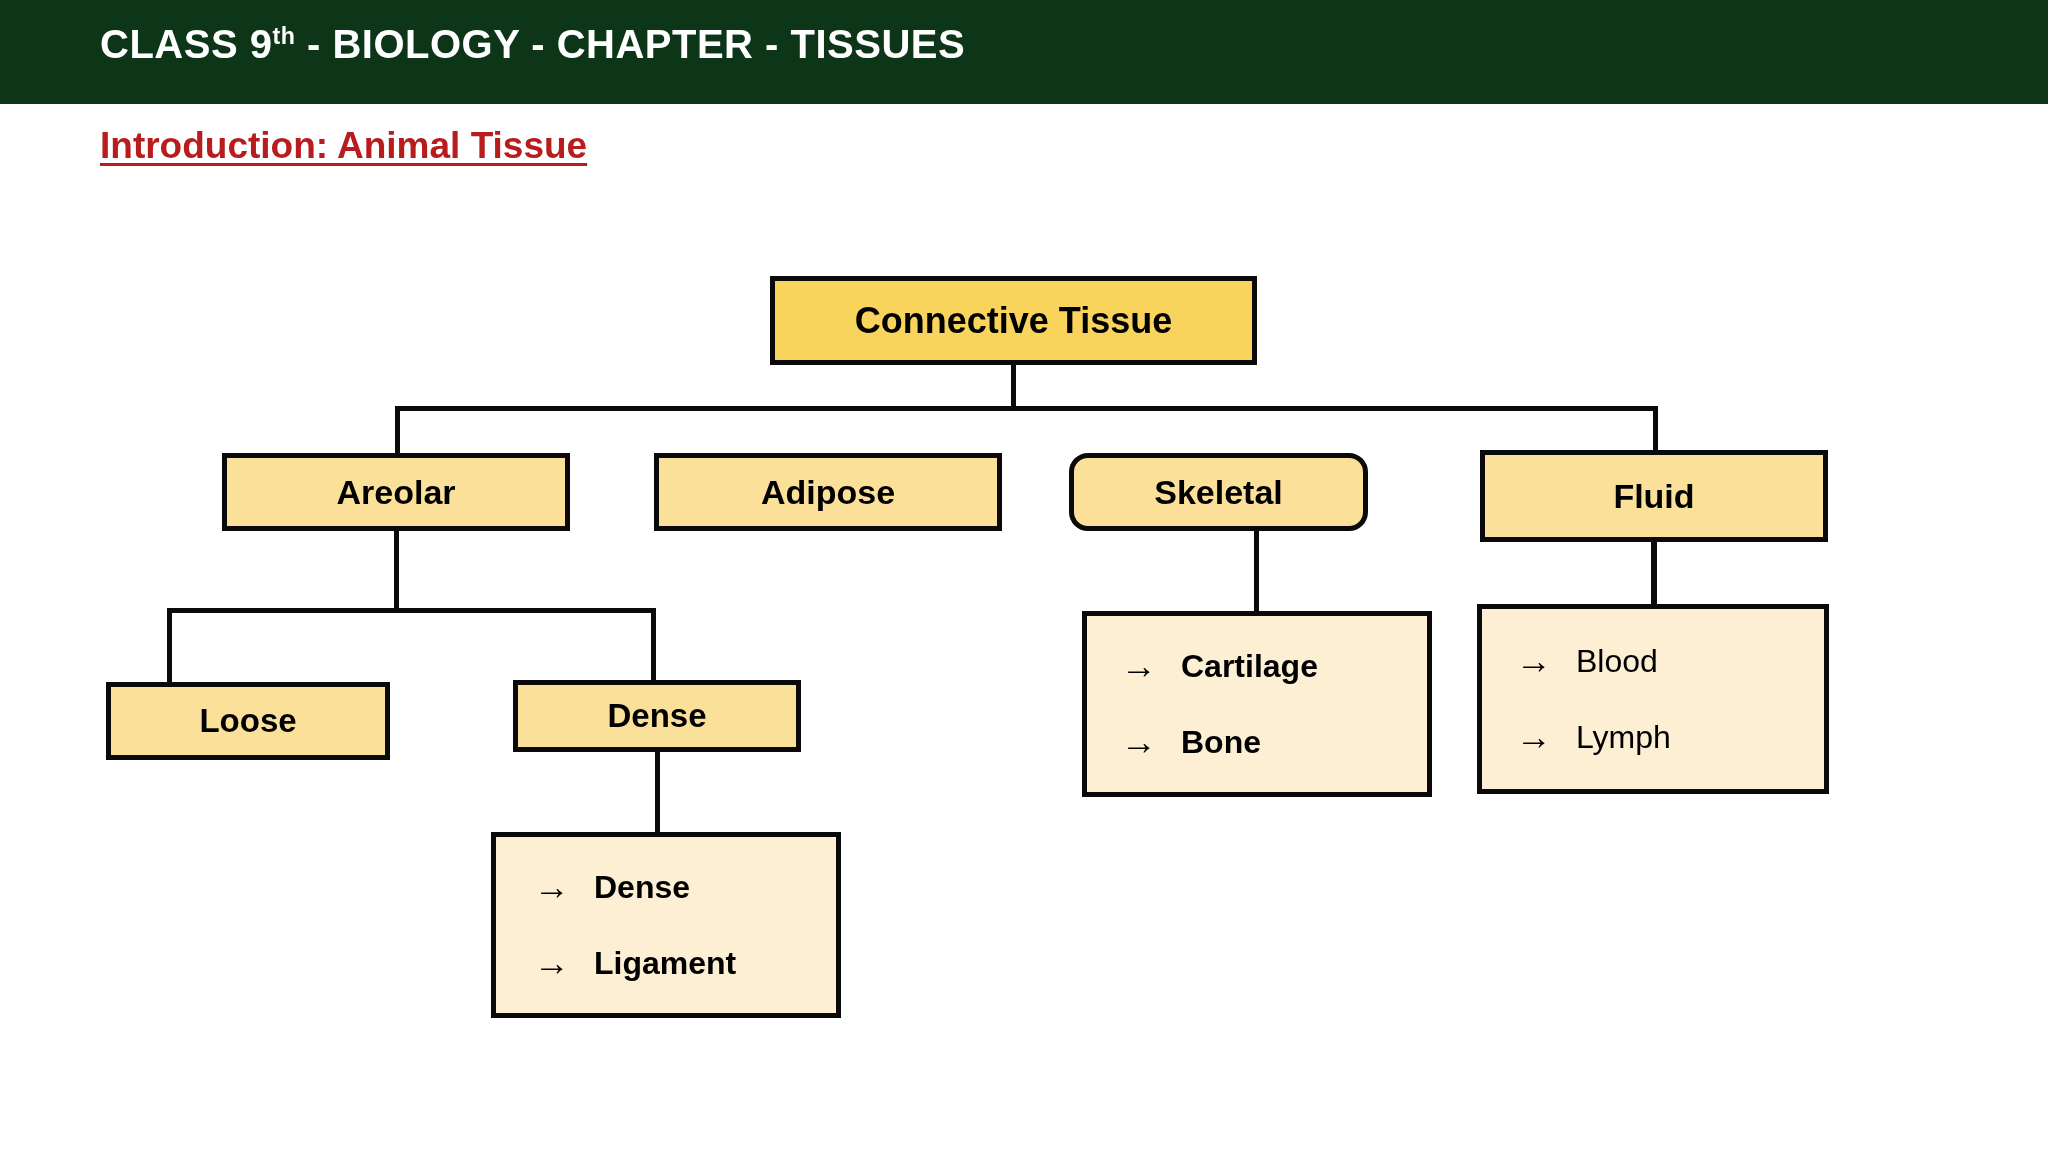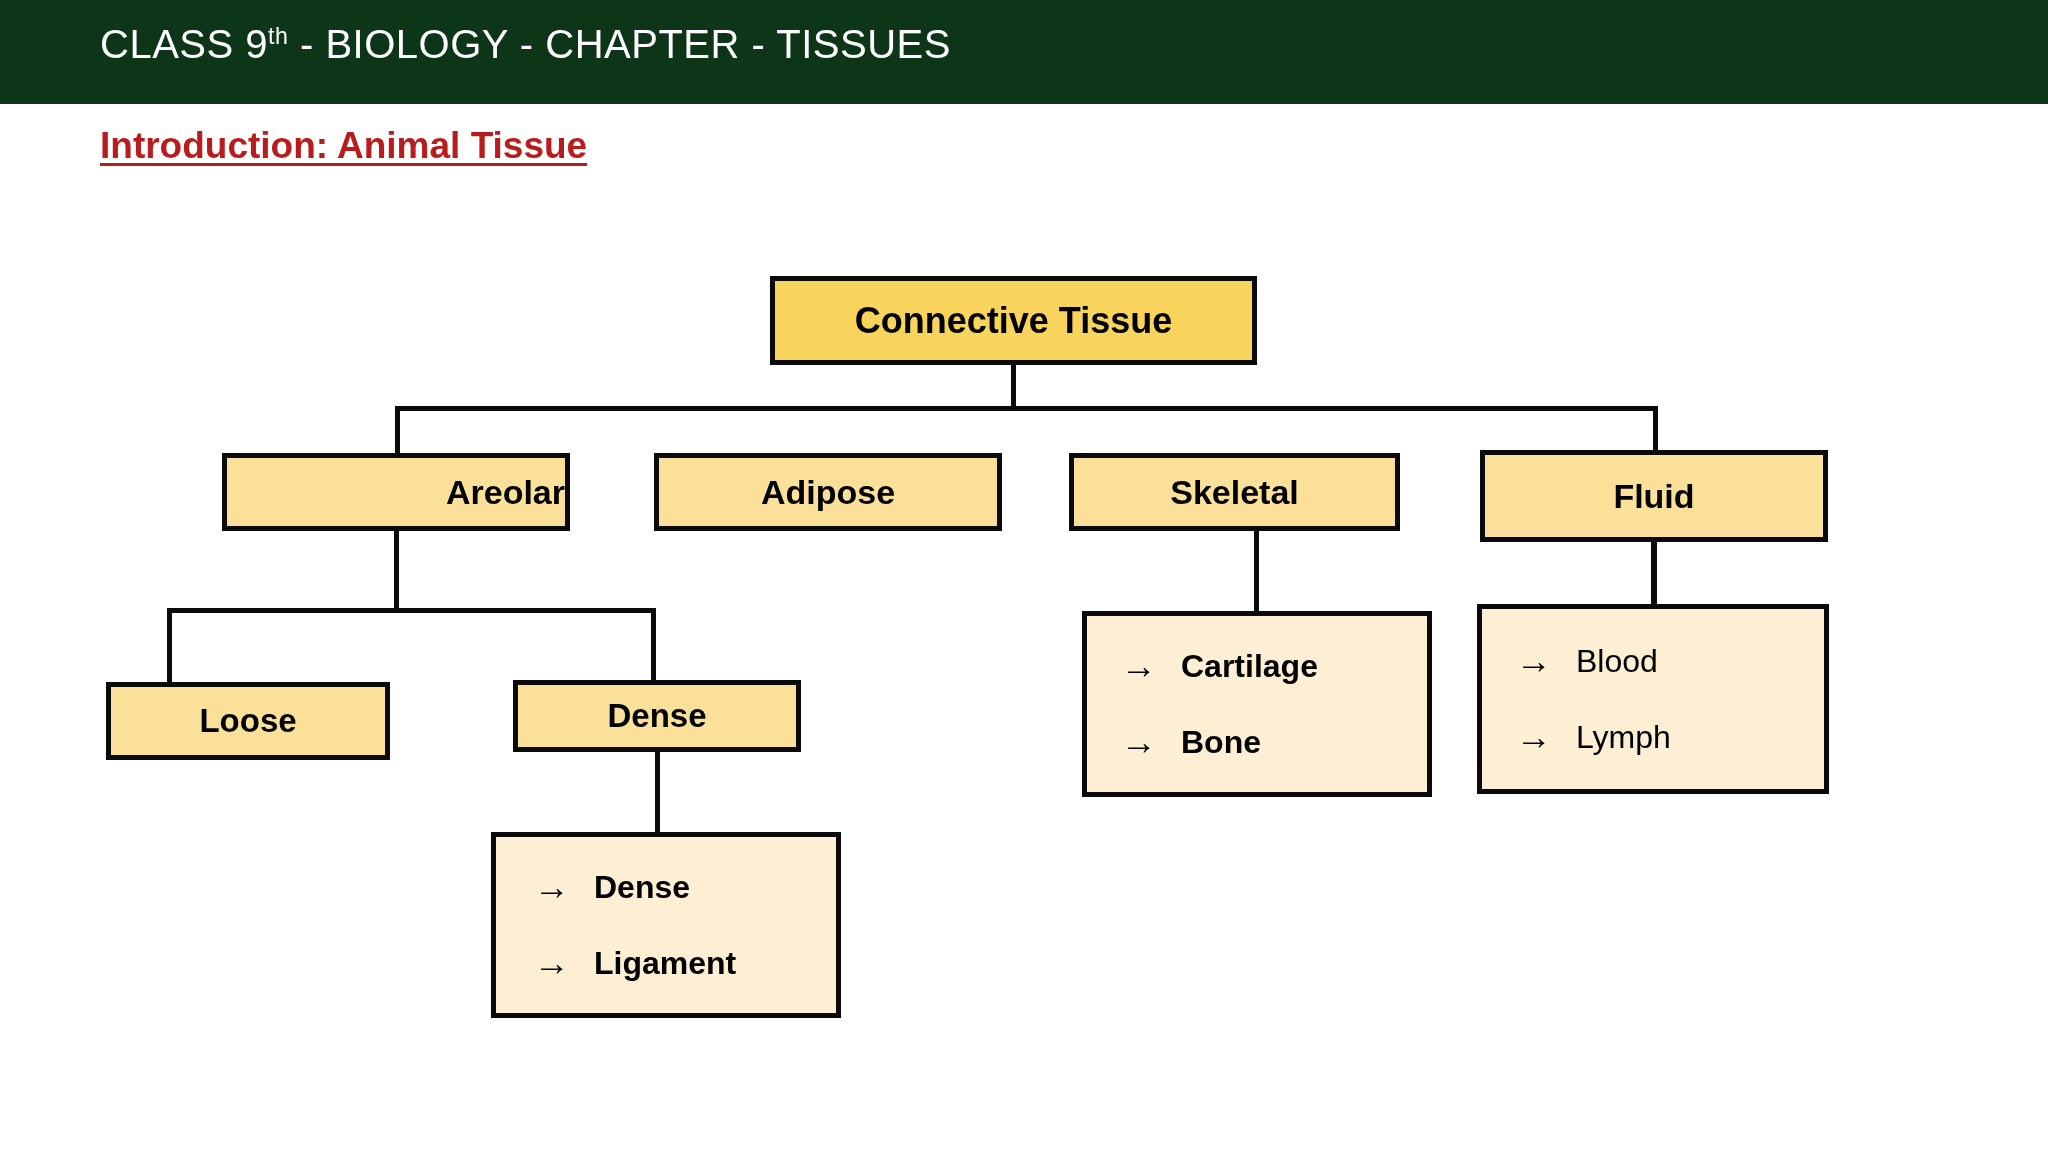--- a/index.html
+++ b/index.html
@@ -23,21 +23,21 @@
     width: 2048px;
     height: 104px;
     background: #0d3518;
   }
   .header-title {
     position: absolute;
     left: 100px;
     top: 22px;
     color: #ffffff;
     font-size: 40px;
-    font-weight: normal;
+    font-weight: bold;
     letter-spacing: 0.5px;
     white-space: nowrap;
   }
   .header-title sup {
     font-size: 0.58em;
     vertical-align: super;
     line-height: 0;
   }
 
   
@@ -143,27 +143,27 @@
   </div>
 
   <div class="conn-v" style="left:1011px; top:363px; width:5px; height:47px;"></div>
 
   <div class="conn-h" style="left:395px; top:406px; width:1263px; height:5px;"></div>
 
   <div class="conn-v" style="left:395px; top:406px; width:5px; height:50px;"></div>
 
   <div class="conn-v" style="left:1653px; top:406px; width:5px; height:48px;"></div>
 
-  <div class="node level2" style="left:222px; top:453px; width:348px; height:78px;justify-content:flex-end;">
+  <div class="node level2" style="left:222px; top:453px; width:348px; height:78px;">
     <span>Areolar</span>
   </div>
   <div class="node level2" style="left:654px; top:453px; width:348px; height:78px;">
     <span>Adipose</span>
   </div>
-  <div class="node level2" style="left:1069px; top:453px; width:331px; height:78px;">
+  <div class="node level2" style="left:1069px; top:453px; width:299px; height:78px;border-radius:19px;">
     <span>Skeletal</span>
   </div>
   <div class="node level2" style="left:1480px; top:450px; width:348px; height:92px;">
     <span>Fluid</span>
   </div>
 
   <div class="conn-v" style="left:394px; top:529px; width:5px; height:82px;"></div>
 
   <div class="conn-h" style="left:167px; top:608px; width:489px; height:5px;"></div>
   <div class="conn-v" style="left:167px; top:608px; width:5px; height:75px;"></div>

